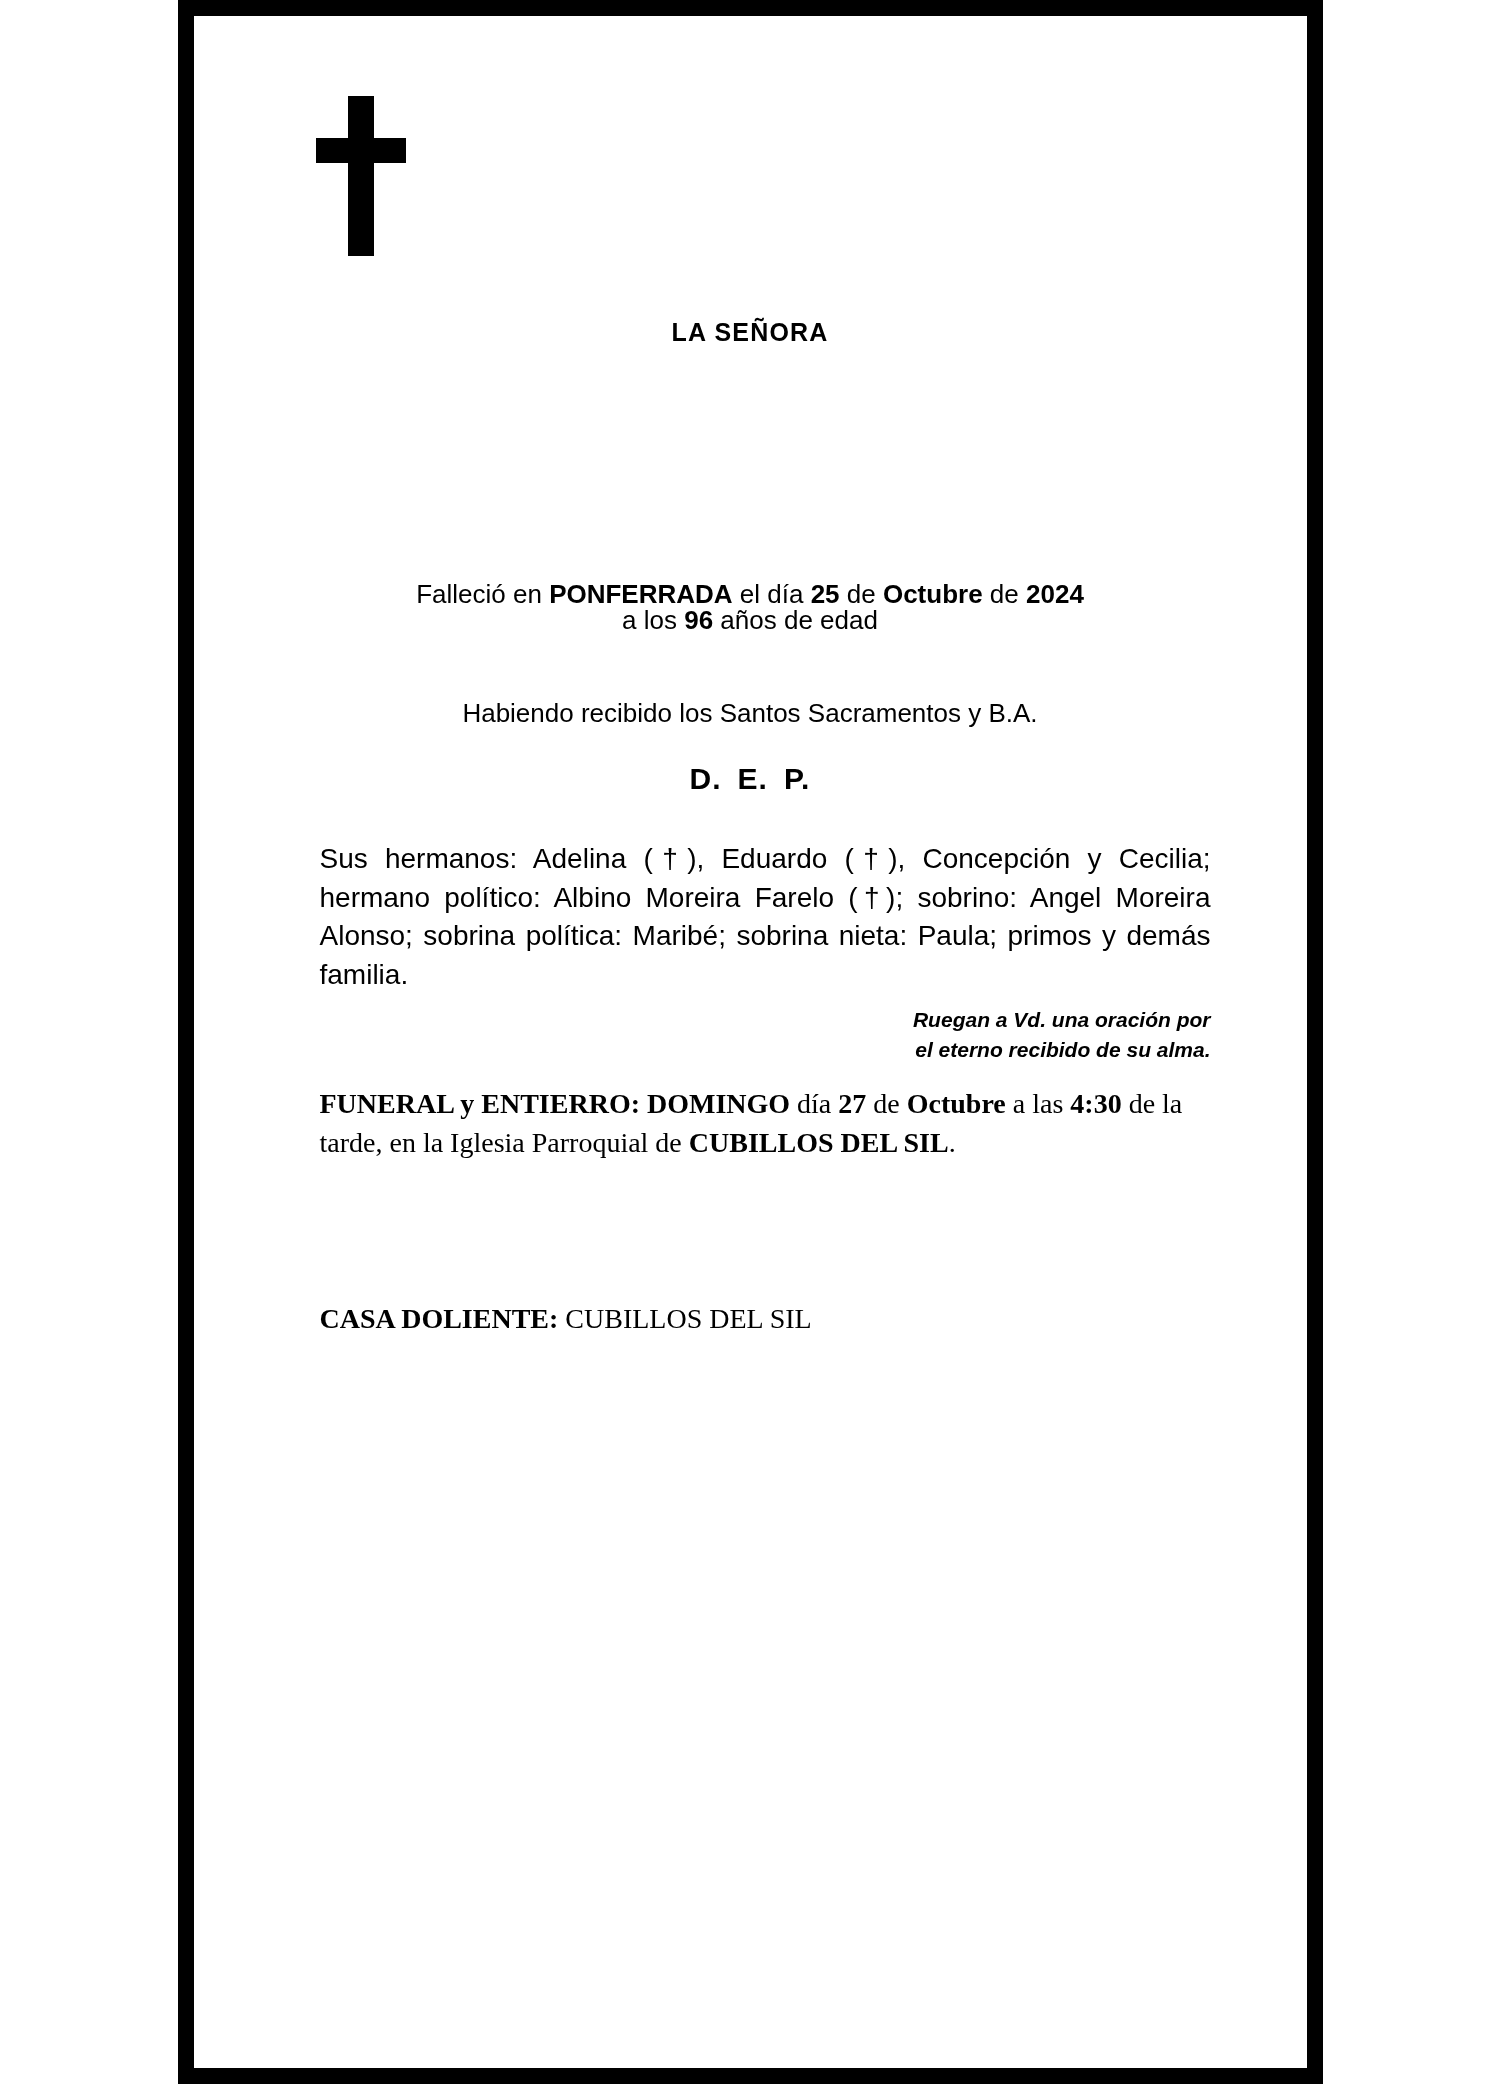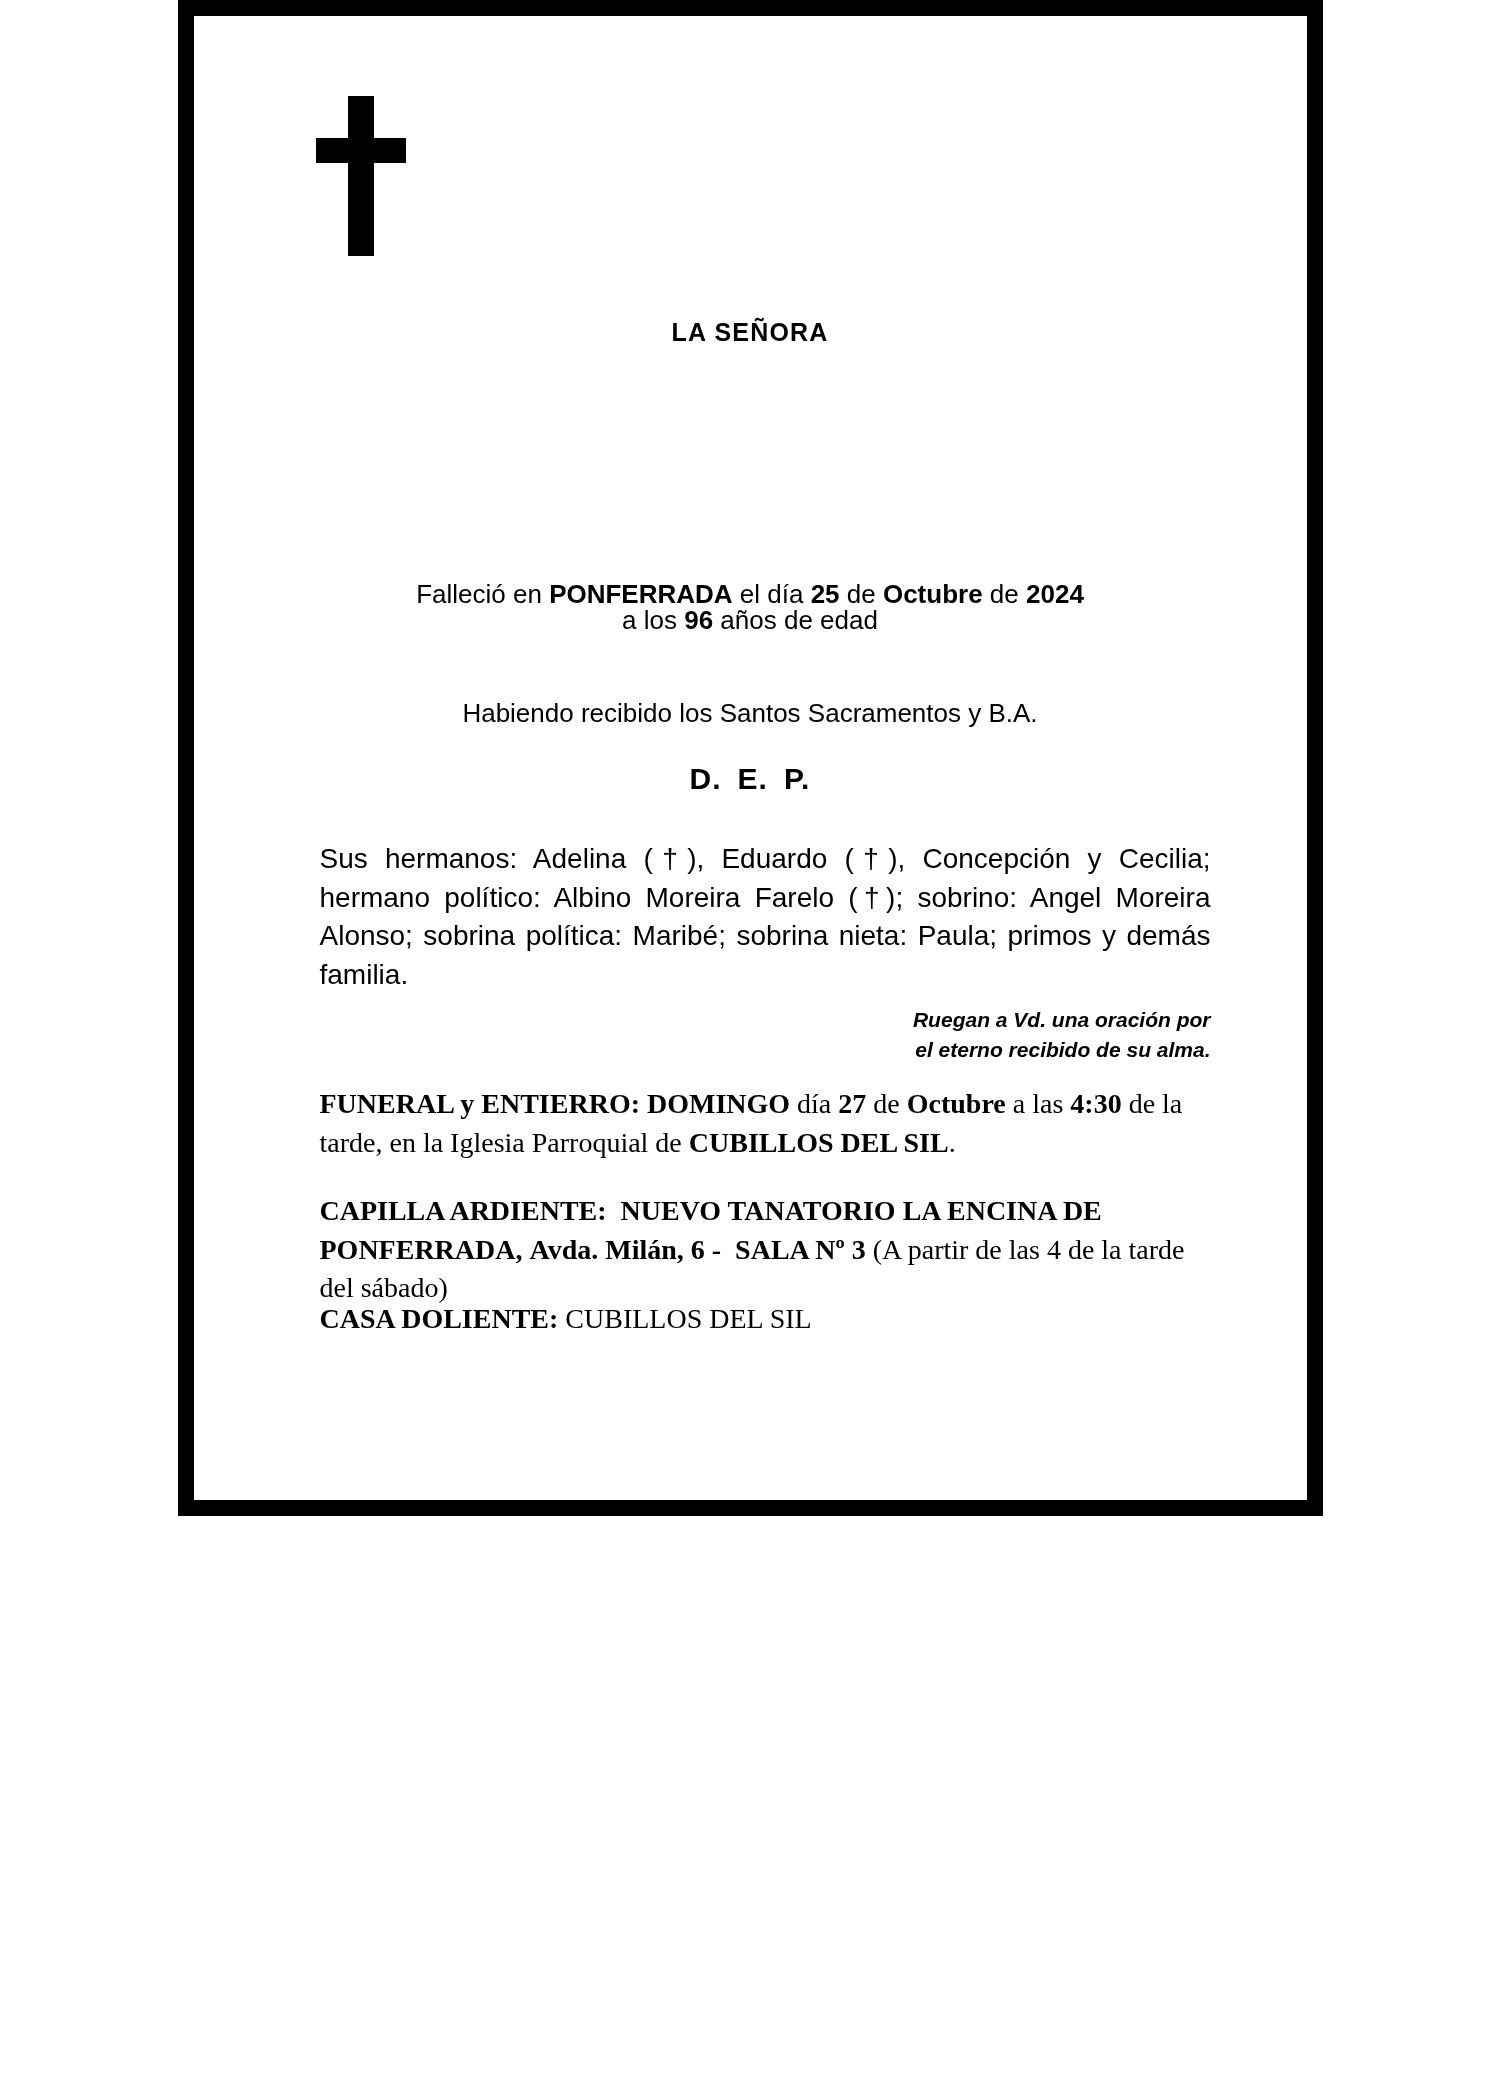--- a/index.html
+++ b/index.html
@@ -12,21 +12,21 @@
     height: 2084px;
     font-family: "Liberation Sans", sans-serif;
     color: #000000;
     display: flex;
     justify-content: center;
   }
   
   .esquela {
     position: relative;
     width: 1145px;
-    height: 1516px;
+    height: 2084px;
     background: #ffffff;
     box-sizing: border-box;
     border-left: 16px solid #000000;
     border-right: 16px solid #000000;
     border-top: 0;
     border-bottom: 0;
   }
   .frame-top {
     position: absolute;
     left: -16px;
@@ -193,18 +193,17 @@
 
     <div class="family">Sus hermanos: Adelina (†), Eduardo (†), Concepción y Cecilia; hermano político: Albino Moreira Farelo (†); sobrino: Angel Moreira Alonso; sobrina política: Maribé; sobrina nieta: Paula; primos y demás familia.</div>
 
     <div class="prayer">
       <div>Ruegan a Vd. una oración por</div>
       <div>el eterno recibido de su alma.</div>
     </div>
 
     <div class="block block-funeral"><b>FUNERAL y ENTIERRO: DOMINGO</b><span> día </span><b>27</b><span> de </span><b>Octubre</b><span> a las </span><b>4:30</b><span> de la tarde, en la Iglesia Parroquial de </span><b>CUBILLOS DEL SIL</b><span>.</span></div>
 
-    <div class="block block-capilla"><b>CAPILLA ARDIENTE:</b>&nbsp; <b>NUEVO TANATORIO LA ENCINA DE PONFERRADA,</b> <b>Avda. Milán, 6 -</b>&nbsp; <b>SALA Nº 3</b> <span>(A partir de las 4 de la tarde del sábado)</span></div>
 
     <div class="block block-casa"><b>CASA DOLIENTE:</b> <span>CUBILLOS DEL SIL</span></div>
 
   </div>
 </div>
 
 </body></html>

